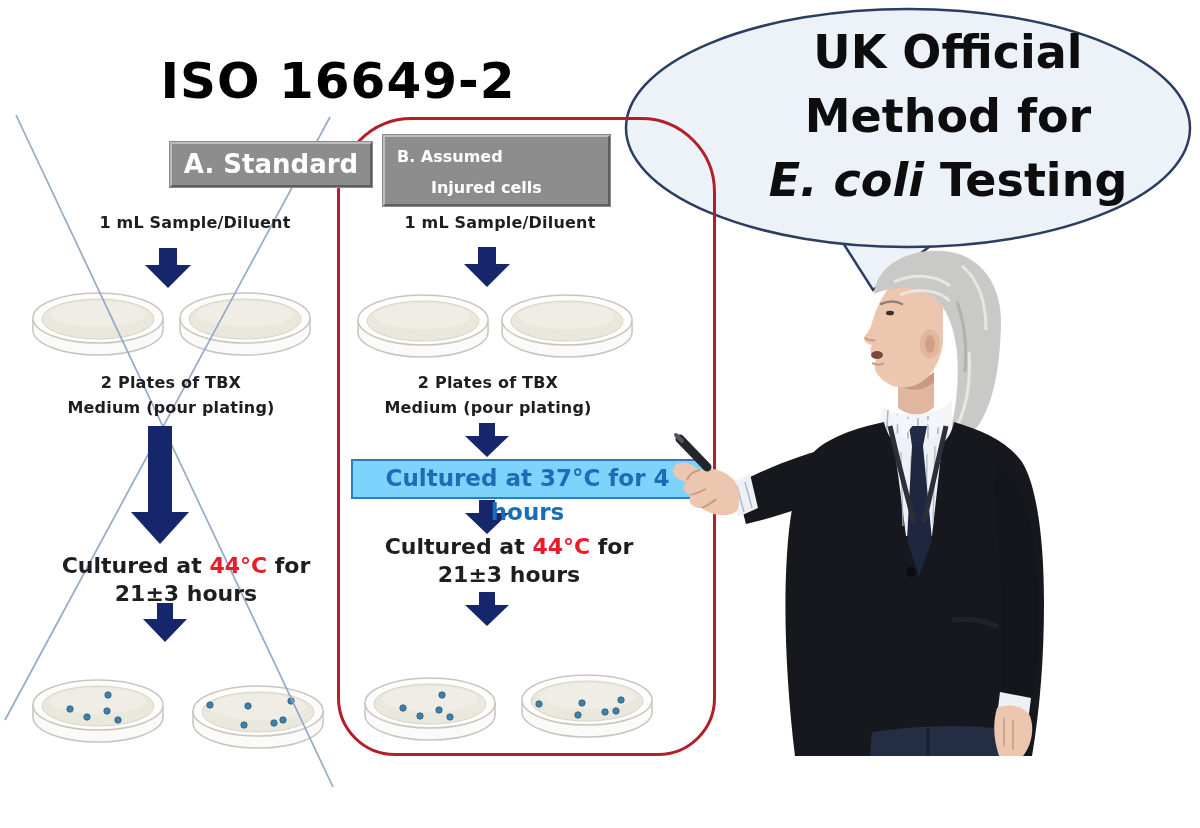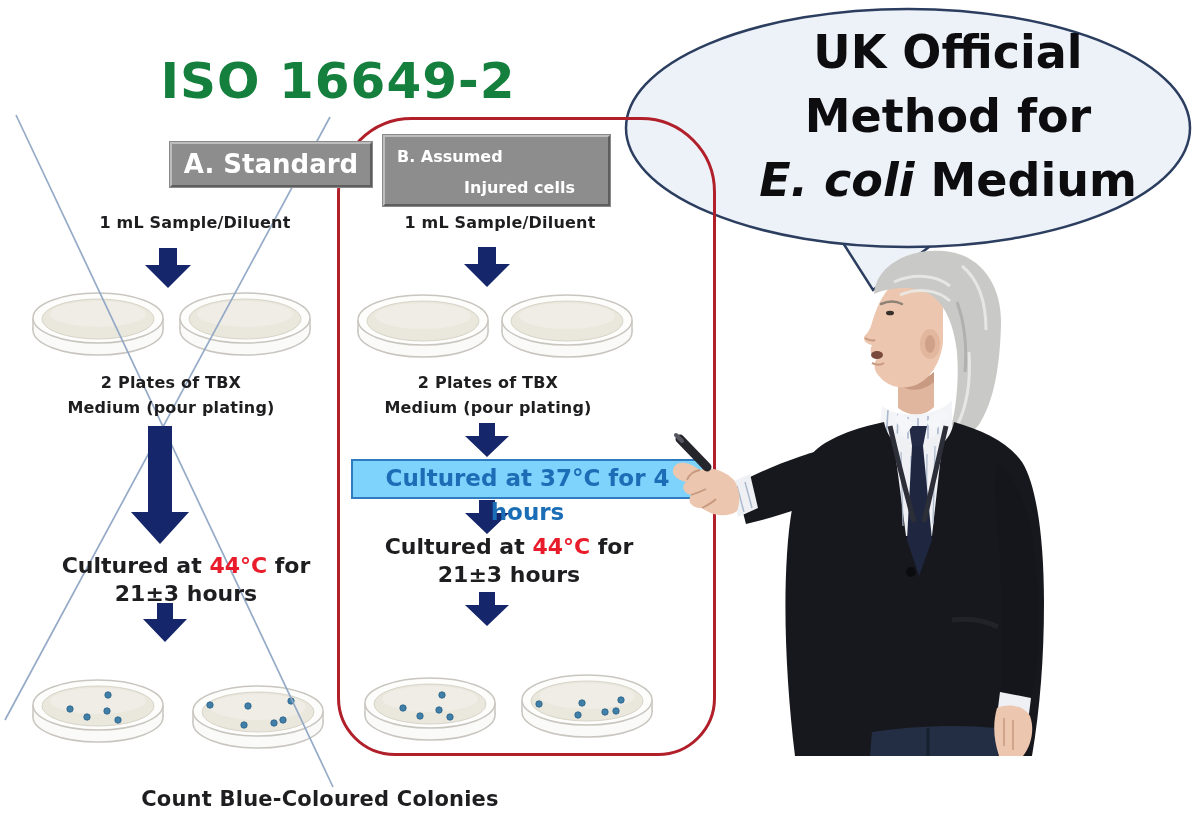--- a/index.html
+++ b/index.html
@@ -2,30 +2,30 @@
 <html style="--arrow-navy: #15266b; --highlight-red: #e81c2a; --outline-red: #b1202a; --accent-blue: #1b6db6; --accent-blue-border: #2e7bbf; --label-gray: #8d8d8d; --bubble-fill: #edf1f8; --bubble-stroke: #2c3e5f; --cross-line: #8fa6c4; --colony-blue: #3f7fa8;"><head>
 <meta charset="utf-8">
 <style>
   html,body{margin:0;padding:0;background:#ffffff;}
   .canvas{
     position:relative;width:1200px;height:828px;background:#ffffff;overflow:hidden;
     font-family:"DejaVu Sans","Liberation Sans",sans-serif;font-weight:bold;color:#1e1e20;
   }
   .abs{position:absolute;}
   .ctr{text-align:center;}
-  .page-title{top:52px;left:98px;width:480px;font-size:50px;letter-spacing:1px;color:#15803d;}
+  .page-title{top:52px;left:98px;width:480px;font-size:50px;letter-spacing:1px;color:#000000;}
   .gray-label{
     background:var(--label-gray);color:#ffffff;
     border:2px solid;border-color:#bdbdbd #5e5e5e #5e5e5e #bdbdbd;
     box-sizing:border-box;box-shadow:0 0 0 1px #8a8a8a;
   }
   .label-a{left:128px;top:142px;width:202px;height:45px;font-size:26px;line-height:41px;text-align:center;margin-left:42px;}
   .label-b{left:383px;top:135px;width:227px;height:71px;font-size:16px;line-height:31px;padding-top:4px;}
   .label-b .l1{padding-left:12px;}
-  .label-b .l2{padding-left:46px;text-align:center;}
+  .label-b .l2{padding-left:46px;}
   .step{font-size:16px;line-height:25px;letter-spacing:0.2px;}
   .step3{font-size:22px;line-height:28px;}
   .temp-red{color:var(--highlight-red);}
   .red-frame{
     left:337px;top:117px;width:379px;height:639px;box-sizing:border-box;
     border:3px solid var(--outline-red);
     border-radius:75px 75px 58px 58px;background:transparent;
   }
   .blue-box{
     left:351px;top:459px;width:353px;height:40px;box-sizing:border-box;background:#7dd3fc;
@@ -41,21 +41,21 @@
 <body>
 
 <div class="canvas">
 
   <svg class="abs" style="left:620px;top:0" width="580" height="300" viewBox="0 0 580 300">
     <polygon points="218,235 253,290 318,240" style="fill:var(--bubble-fill);stroke:var(--bubble-stroke)" stroke-width="2.5"></polygon>
     <ellipse cx="288" cy="128" rx="282" ry="119" style="fill:var(--bubble-fill);stroke:var(--bubble-stroke)" stroke-width="2.5"></ellipse>
   </svg>
   <div class="abs bubble-text bt1">UK Official</div>
   <div class="abs bubble-text bt2">Method for</div>
-  <div class="abs bubble-text bt3"><span class="italic">E. coli</span><span> Medium</span></div>
+  <div class="abs bubble-text bt3"><span class="italic">E. coli</span><span> Testing</span></div>
 
   <div class="abs red-frame"></div>
 
   <svg id="fig-svg" class="abs" style="left:0;top:0" width="1200" height="828" viewBox="0 0 1200 828">
       <g>
         <ellipse cx="98" cy="330" rx="65" ry="25" fill="#fafaf8" stroke="#c9c6c0" stroke-width="1.5"></ellipse>
         <rect x="33" y="318" width="130" height="12" fill="#fbfbf9"></rect>
         <path d="M33,318 L33,330 M163,318 L163,330" stroke="#c9c6c0" stroke-width="1.5"></path>
         <ellipse cx="98" cy="318" rx="65" ry="25" fill="#fdfdfc" stroke="#c9c6c0" stroke-width="1.5"></ellipse>
         <ellipse cx="98" cy="319" rx="56" ry="20" fill="#eae7dd" stroke="#d8d4c8" stroke-width="1"></ellipse>
@@ -172,21 +172,20 @@
   <div class="abs ctr step" style="left:338px;top:370px;width:300px">
     <div>2 Plates of TBX</div>
     <div>Medium (pour plating)</div>
   </div>
   <div class="abs blue-box">Cultured at 37°C for 4 hours</div>
   <div class="abs ctr step3" style="left:359px;top:533px;width:300px">
     <div><span>Cultured at </span><span class="temp-red">44°C</span><span> for</span></div>
     <div>21±3 hours</div>
   </div>
 
-  <div class="abs ctr footer-note">Count Blue-Coloured Colonies</div>
 
   <svg class="abs" style="left:660px;top:240px" width="400" height="516" viewBox="0 0 400 516">
 
     <path d="M238,136 L238,168 C250,177 264,177 274,167 L274,132 C262,143 248,144 238,136 Z" fill="#e0b69e"></path>
     <path d="M238,136 C248,144 262,143 274,132 L274,142 C262,152 248,152 238,144 Z" fill="#c89a82"></path>
 
     <path d="M231,46 C221,56 215,72 211,86 C209,92 206,94 204,97 C203,101 207,104 212,105
              C209,110 211,116 217,118 C213,124 214,132 220,137 C228,147 243,150 256,145
              C270,139 280,124 283,103 L283,62 C268,50 248,43 231,46 Z" fill="#ecc6ae"></path>
     <path d="M221,64 C228,61 236,61 242,64" stroke="#8d8276" stroke-width="2.5" fill="none" stroke-linecap="round"></path>

